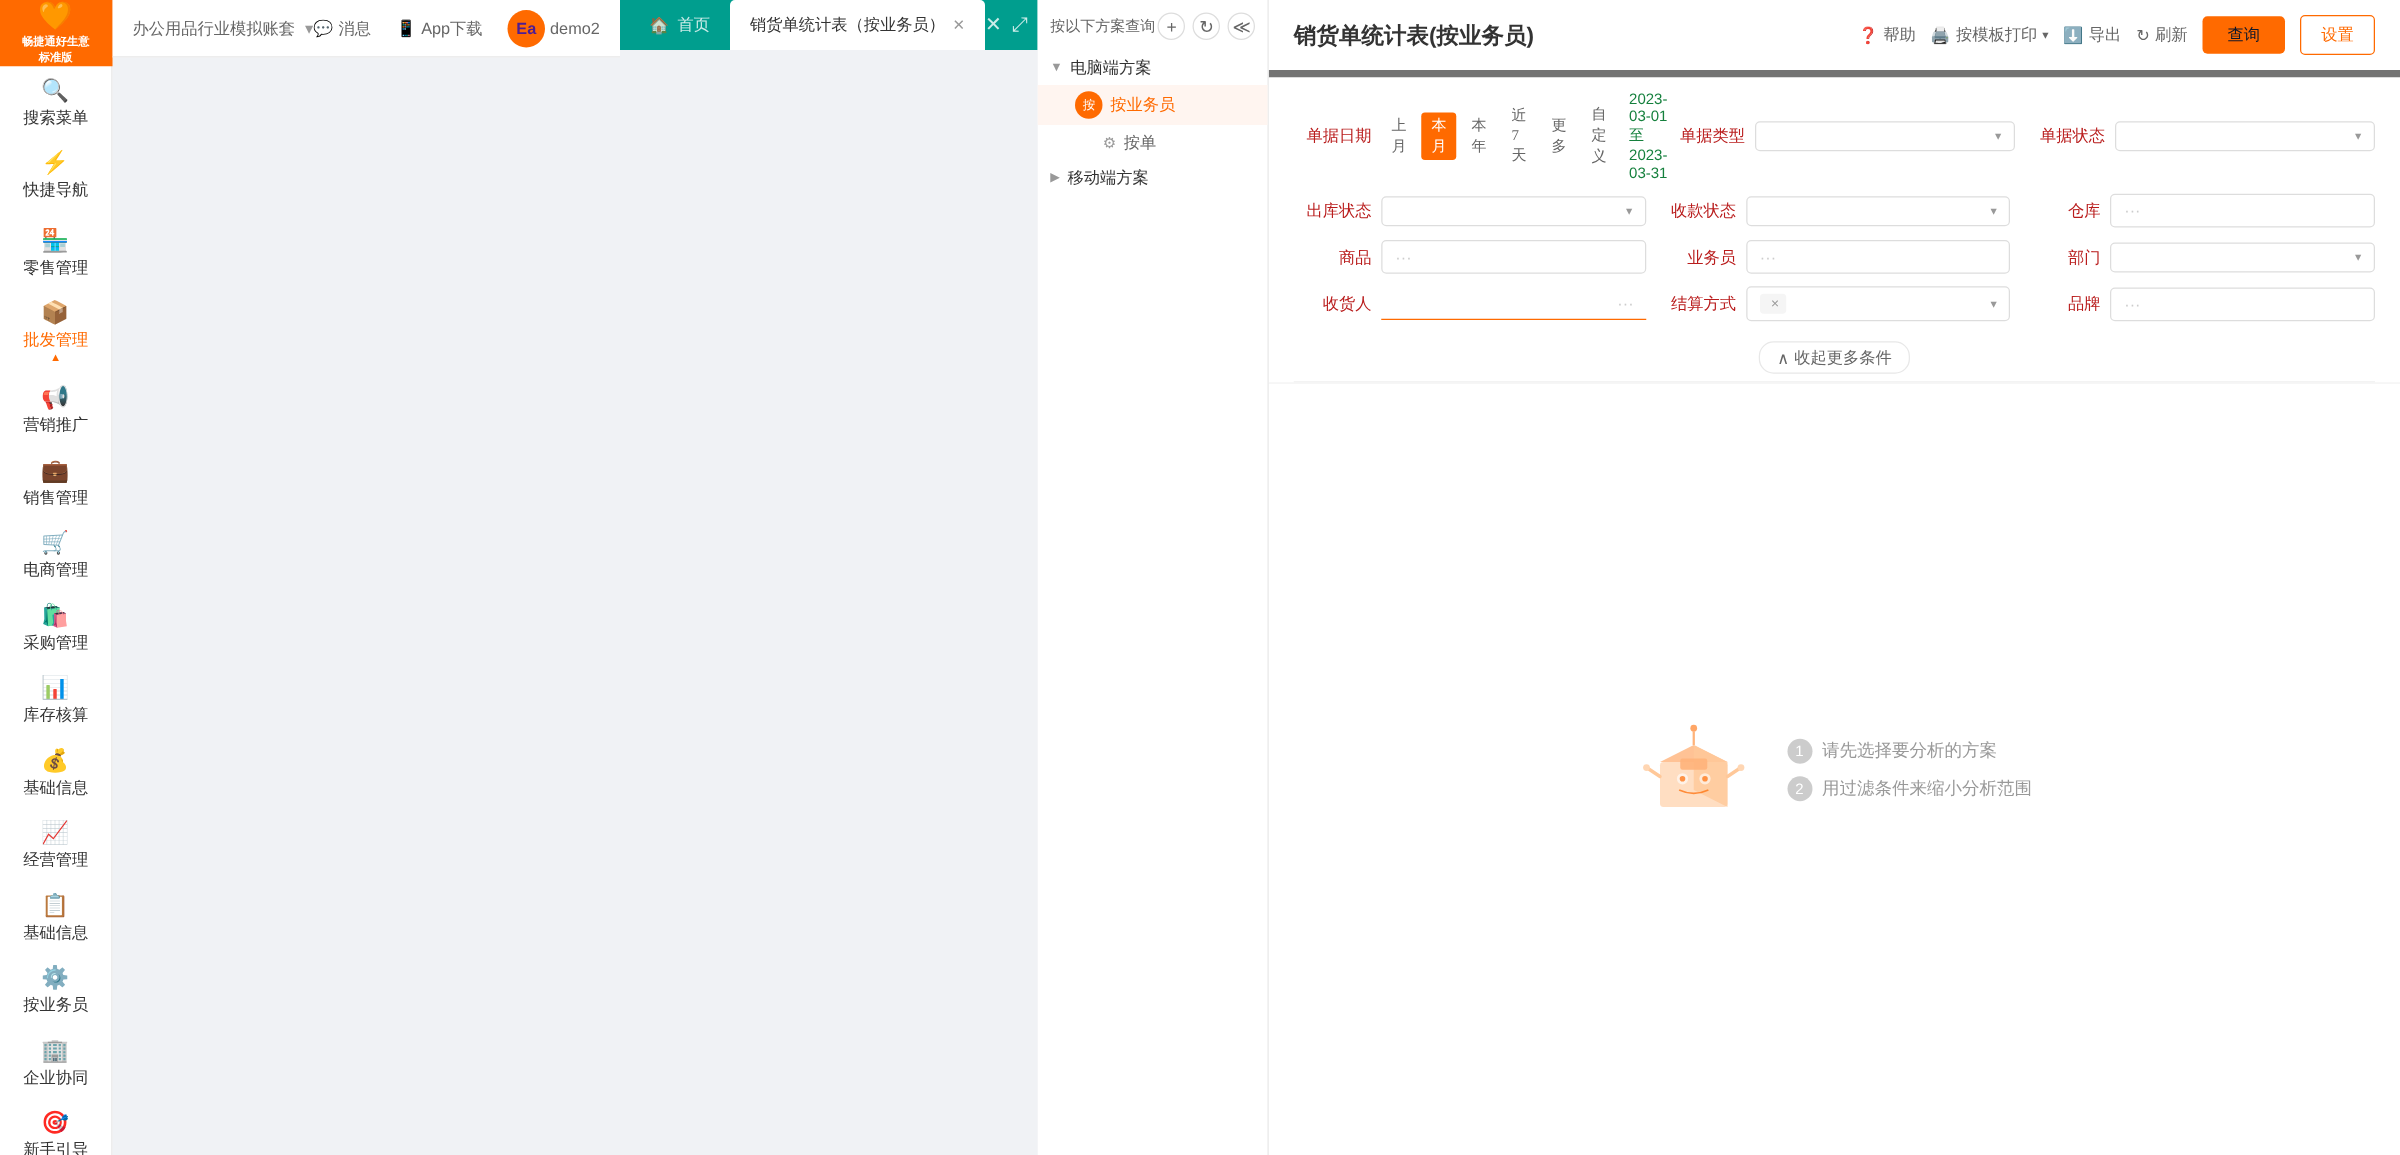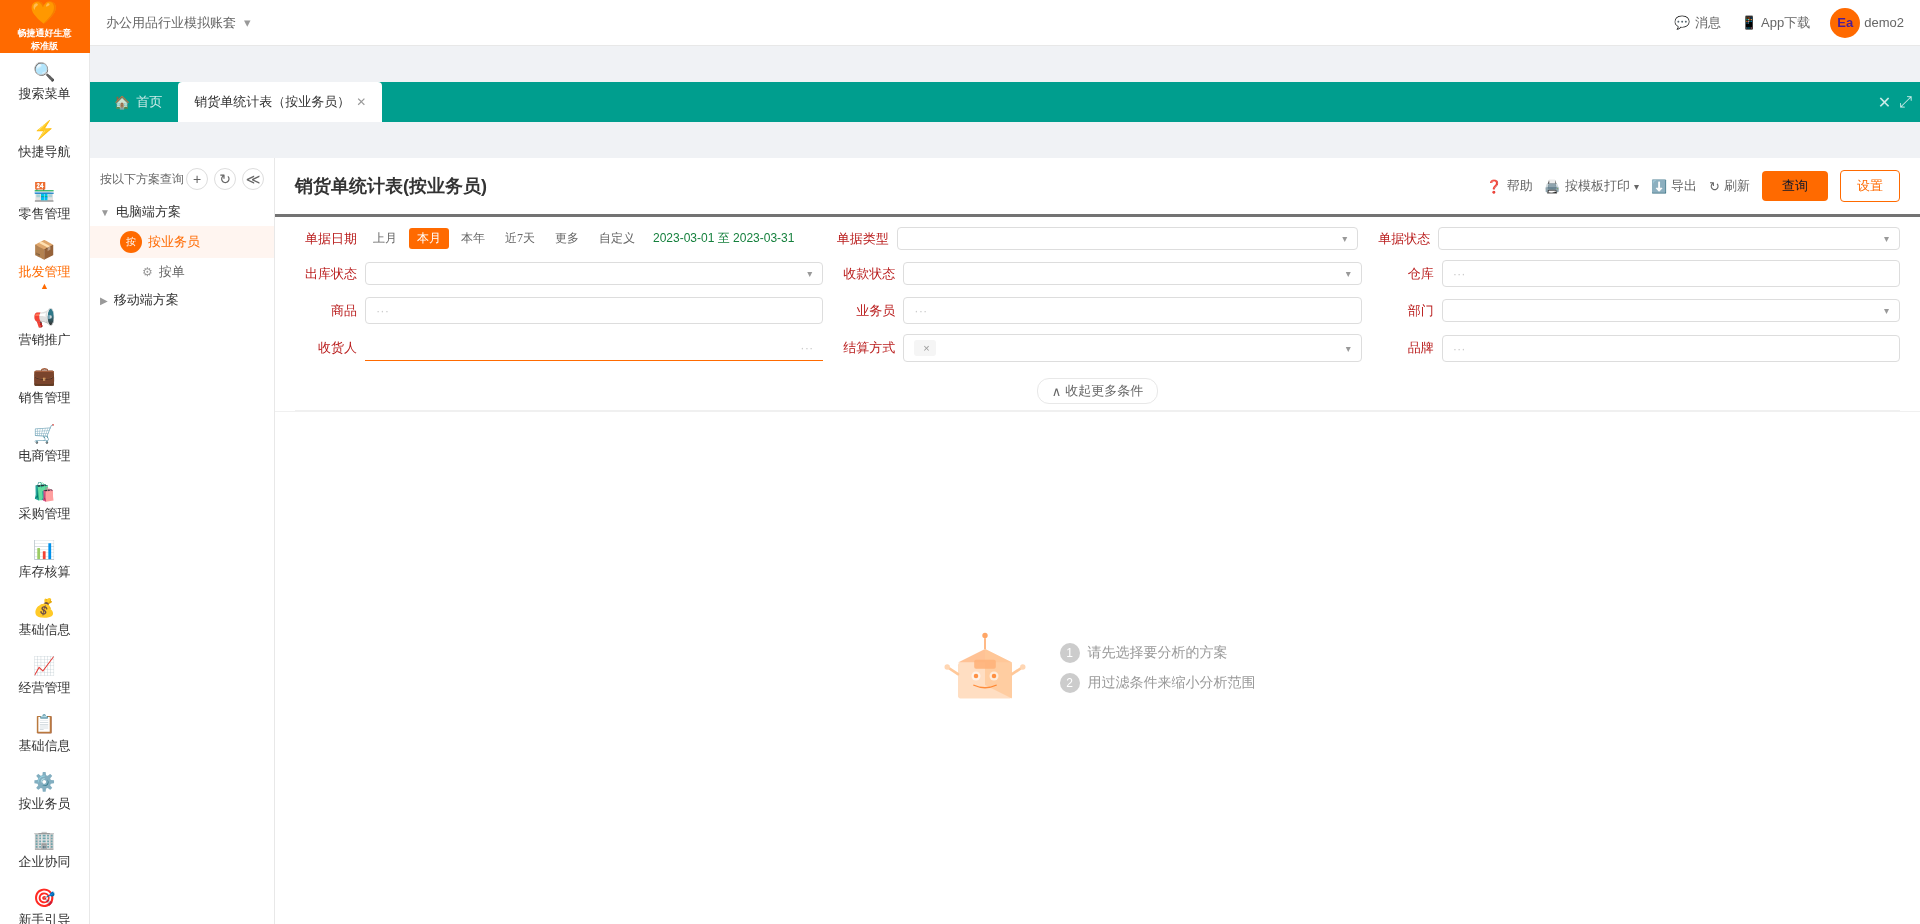--- a/index.html
+++ b/index.html
@@ -42,23 +42,22 @@
       flex-direction: column;
       align-items: center;
     }
     .sidebar-item-icon { font-size: 18px; margin-bottom: 2px; }
     .sidebar-divider { width: 70%; height: 1px; background: #f0f0f0; margin: 2px auto; }
 
     
     .main-content {
       flex: 1;
       display: flex;
-      flex-direction: column;
+      flex-direction: row;
       overflow: hidden;
-      gap: 36px;
     }
 
     
     .topbar {
       height: 46px;
       background: #fff;
       display: flex;
       align-items: center;
       padding: 0 16px;
       border-bottom: 1px solid #e8e8e8;
@@ -227,21 +226,21 @@
       overflow: hidden;
     }
 
     
     .page-header {
       background: #fff;
       padding: 12px 20px 0;
       display: flex;
       align-items: center;
       justify-content: space-between;
-      border-bottom: 3px solid #737373;
+      border-bottom: 6px solid #737373;
     }
     .page-title {
       font-size: 18px;
       font-weight: bold;
       color: #333;
       padding-bottom: 12px;
     }
     .page-header-actions {
       display: flex;
       align-items: center;

